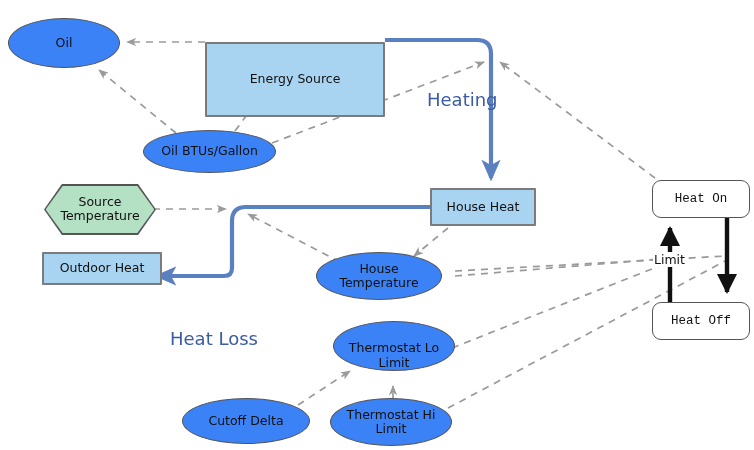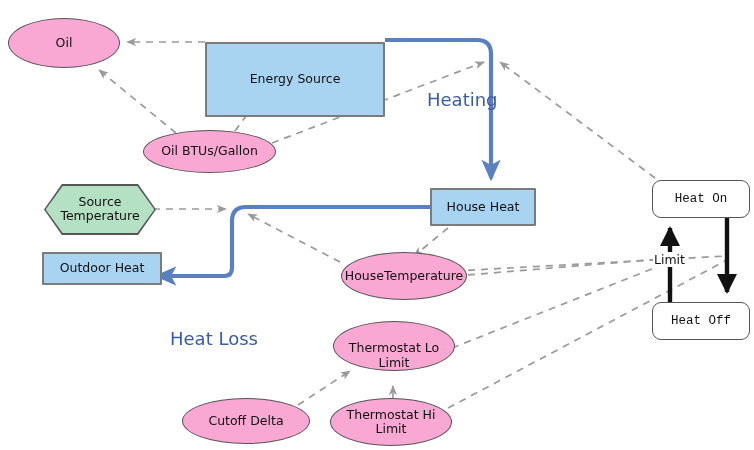--- a/index.html
+++ b/index.html
@@ -36,21 +36,21 @@
     font-size: 12.5px;
     line-height: 1.15;
     z-index: 5;
   }
   .node.stock {
     background: #a8d4f2;
     border: 2px solid #7b7b7b;
     border-radius: 1px;
   }
   .node.aux {
-    background: #f9a8d4;
+    background: #3b82f6;
     border: 1.6px solid #555555;
     border-radius: 50%;
   }
   .node.hexagon {
     background: #b4e0c4;
     border: none;
     clip-path: polygon(16% 0%, 84% 0%, 100% 50%, 84% 100%, 16% 100%, 0% 50%);
   }
   .hexagon-outline {
     position: absolute;
@@ -191,21 +191,21 @@
   </div>
 
   <div class="node stock" style="left:42px; top:252px; width:120px; height:33px;">
     <span>Outdoor Heat</span>
   </div>
 
   <div class="node stock" style="left:430px; top:188px; width:106px; height:38px;">
     <span>House Heat</span>
   </div>
 
-  <div class="node aux" style="left:341px; top:252px; width:126px; height:48px; flex-direction:row;">
+  <div class="node aux" style="left:316px; top:252px; width:126px; height:48px; flex-direction:column;">
     <span>House</span>
     <span>Temperature</span>
   </div>
 
   <div class="node aux" style="left:333px; top:321px; width:122px; height:50px; flex-direction:column;justify-content:flex-end;">
     <span>Thermostat Lo</span>
     <span>Limit</span>
   </div>
 
   <div class="node aux" style="left:330px; top:398px; width:122px; height:48px; flex-direction:column;">

